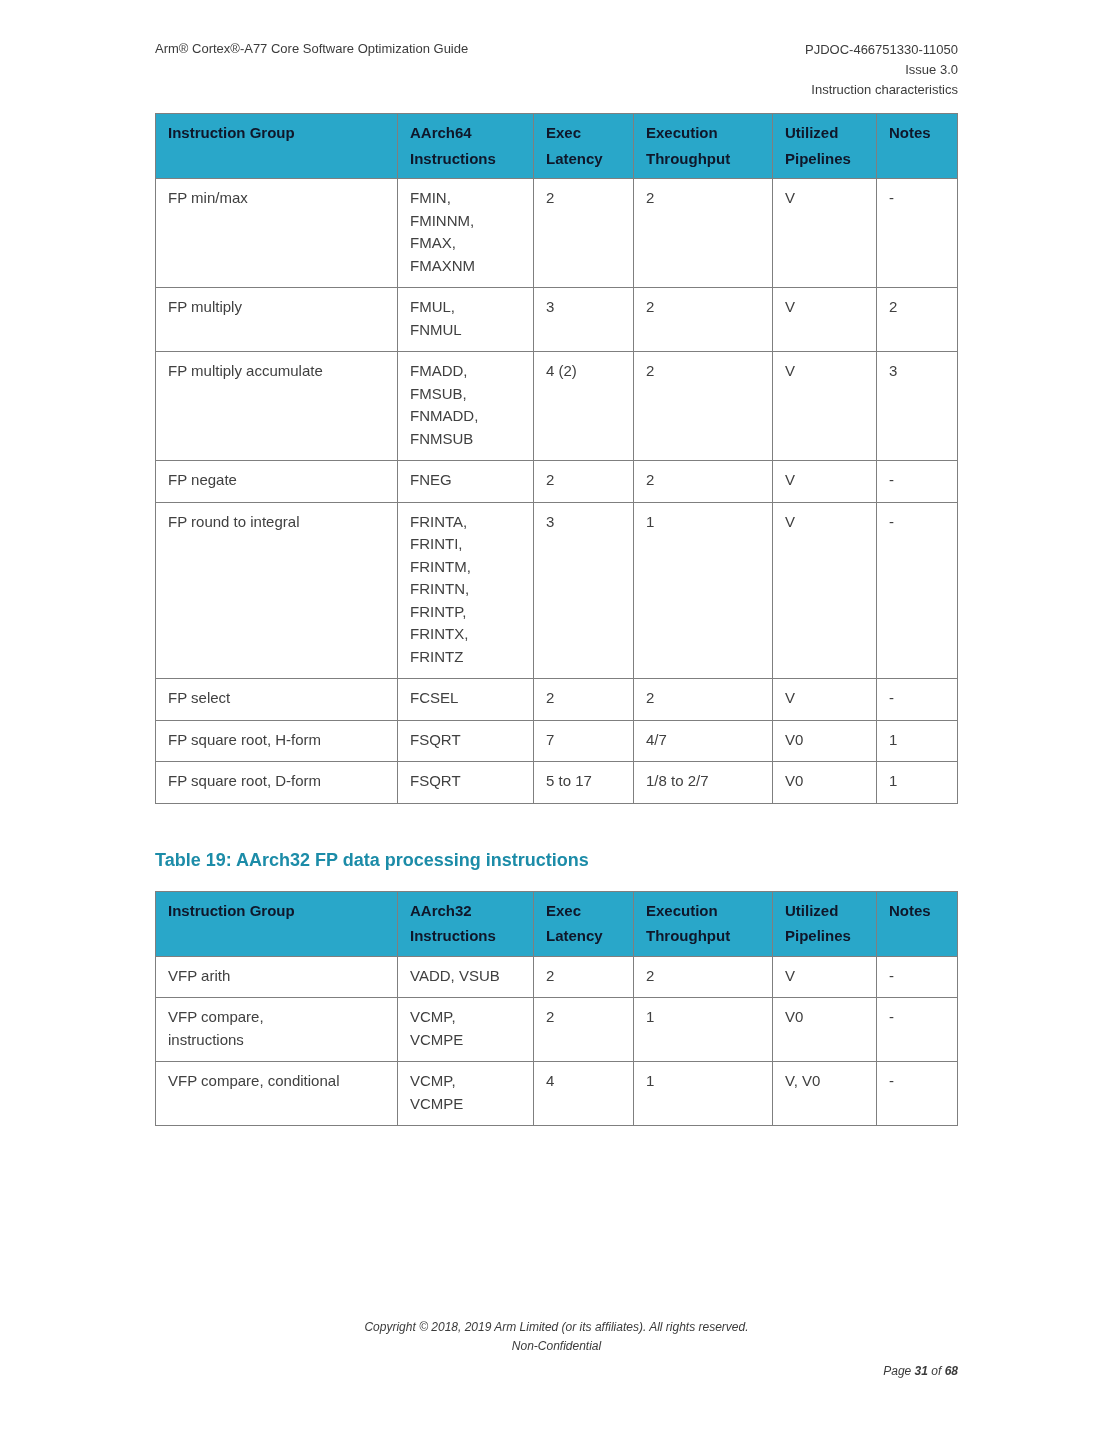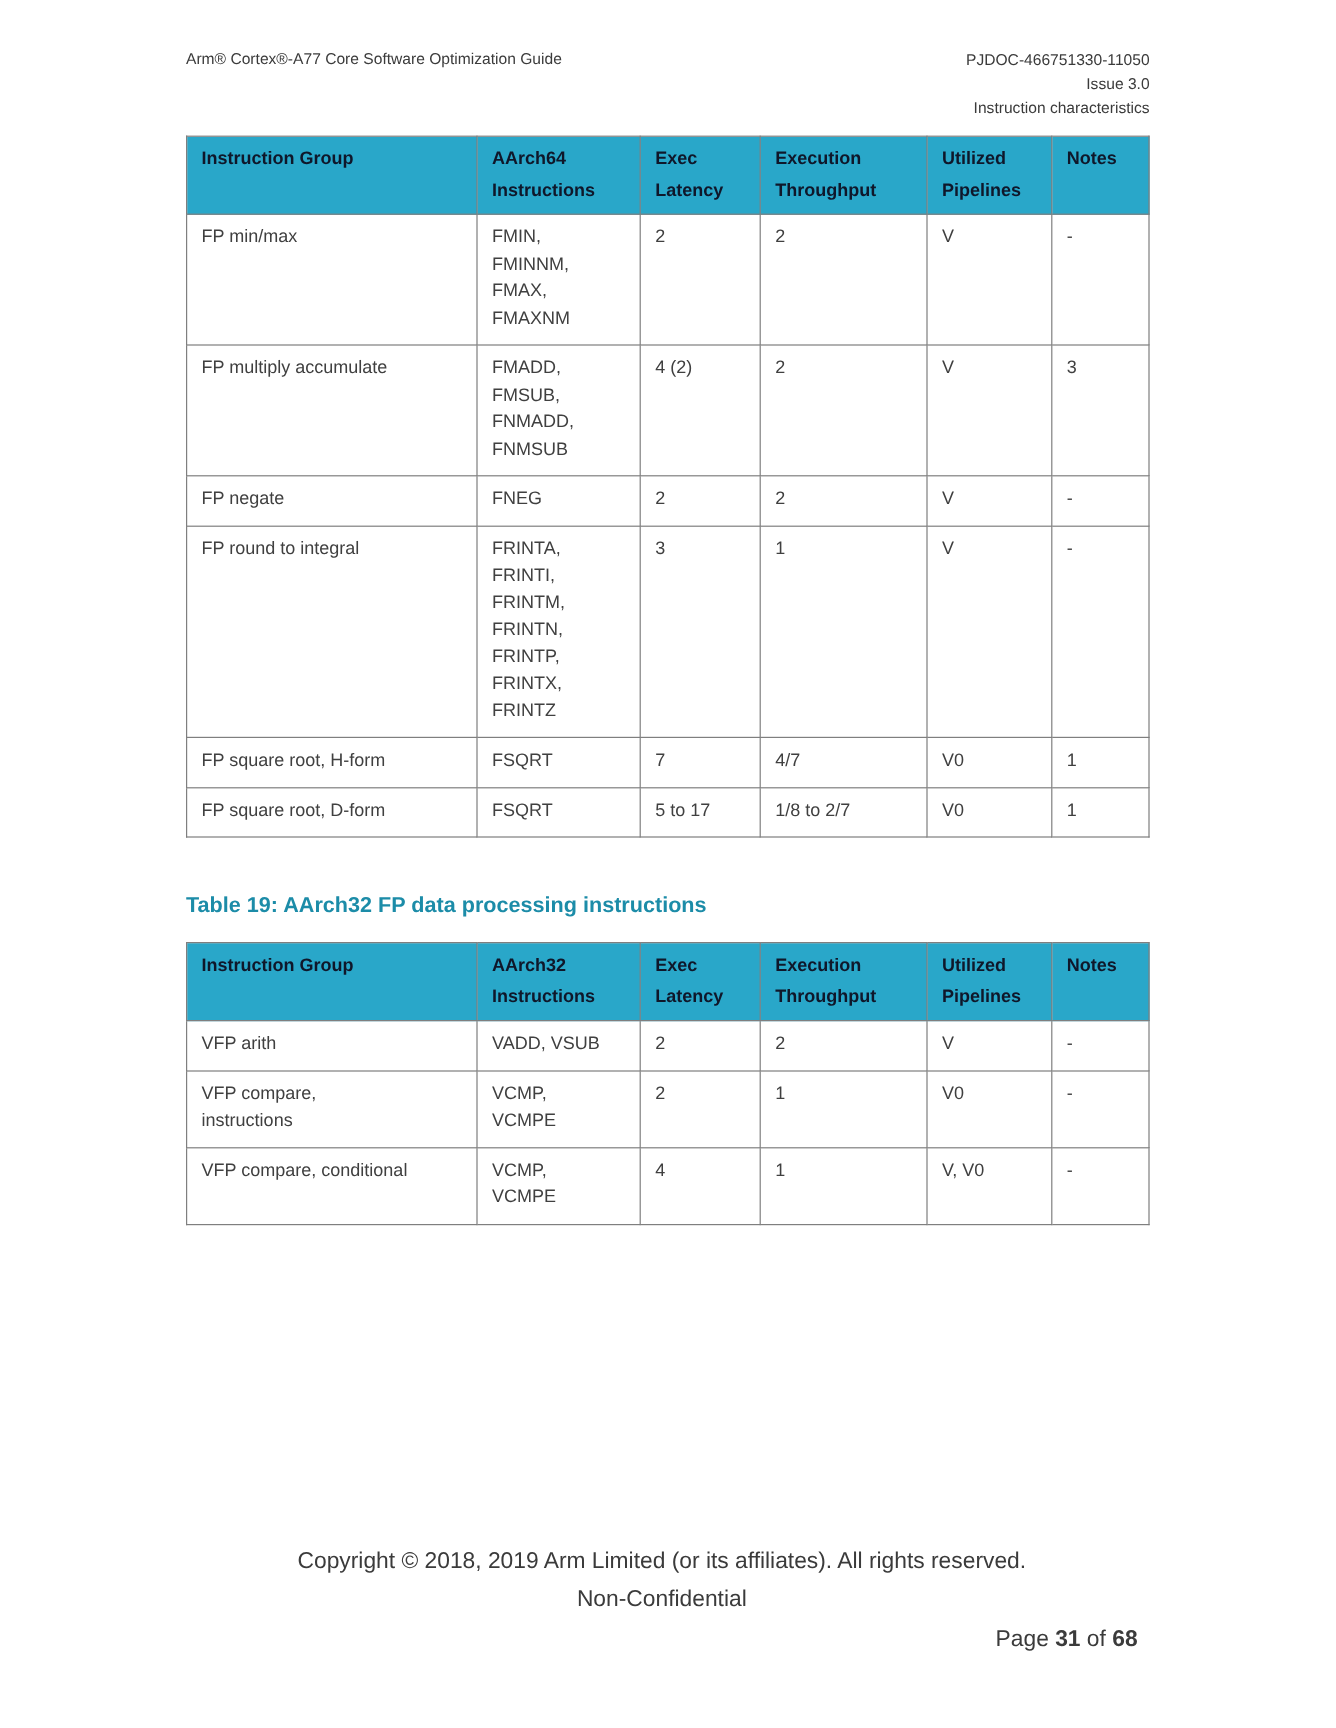--- a/index.html
+++ b/index.html
@@ -74,24 +74,25 @@
     margin: 46px 0 20px 0;
     font-size: 18px;
     font-weight: bold;
     color: var(--caption-color, #1c8ca8);
   }
 
   
   .doc-footer {
     position: absolute;
     left: 155px;
-    right: 165px;
+    right: 155px;
     bottom: 62px;
-    font-size: 19px;
+    font-size: 12px;
     color: #3b3b3b;
+    font-style: italic;
   }
   .doc-footer .center-line { text-align: center; line-height: 1.6; }
   .doc-footer .page-line { text-align: right; margin-top: 8px; }
   .doc-footer b { color: #3b3b3b; }
 </style>
 </head>
 <body>
 
 <div class="page">
 
@@ -127,20 +128,29 @@
             <td>FMIN,
 FMINNM,
 FMAX,
 FMAXNM</td>
             <td>2</td>
             <td>2</td>
             <td>V</td>
             <td>-</td>
           </tr>
           <tr>
+            <td>FP multiply</td>
+            <td>FMUL,
+FNMUL</td>
+            <td>3</td>
+            <td>2</td>
+            <td>V</td>
+            <td>2</td>
+          </tr>
+          <tr>
             <td>FP multiply accumulate</td>
             <td>FMADD,
 FMSUB,
 FNMADD,
 FNMSUB</td>
             <td>4 (2)</td>
             <td>2</td>
             <td>V</td>
             <td>3</td>
           </tr>
@@ -156,20 +166,28 @@
             <td>FP round to integral</td>
             <td>FRINTA,
 FRINTI,
 FRINTM,
 FRINTN,
 FRINTP,
 FRINTX,
 FRINTZ</td>
             <td>3</td>
             <td>1</td>
+            <td>V</td>
+            <td>-</td>
+          </tr>
+          <tr>
+            <td>FP select</td>
+            <td>FCSEL</td>
+            <td>2</td>
+            <td>2</td>
             <td>V</td>
             <td>-</td>
           </tr>
           <tr>
             <td>FP square root, H-form</td>
             <td>FSQRT</td>
             <td>7</td>
             <td>4/7</td>
             <td>V0</td>
             <td>1</td>

